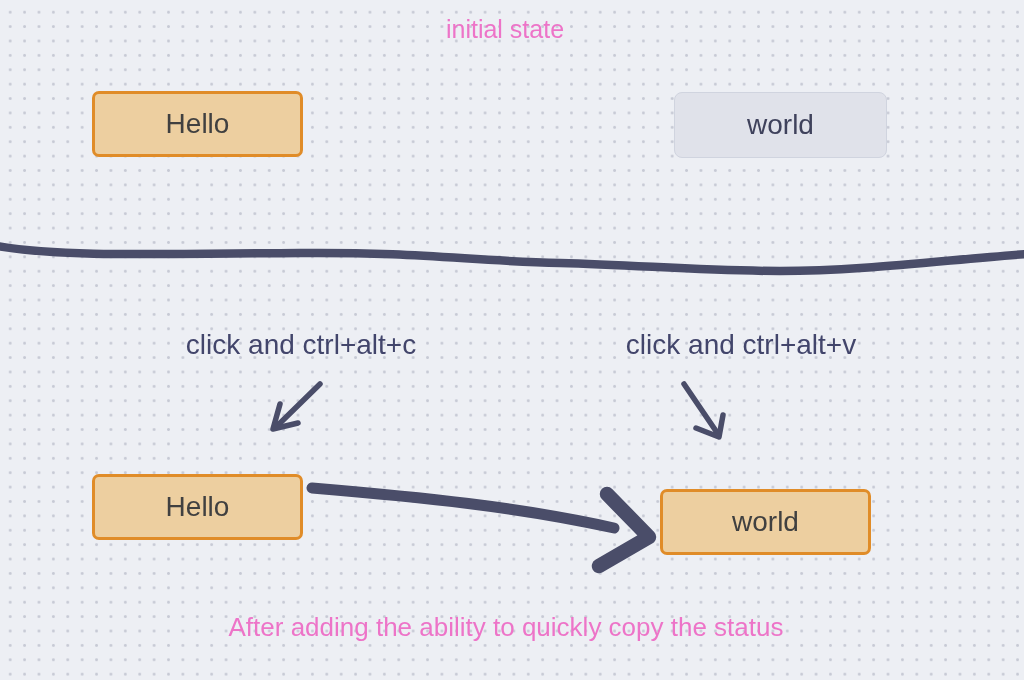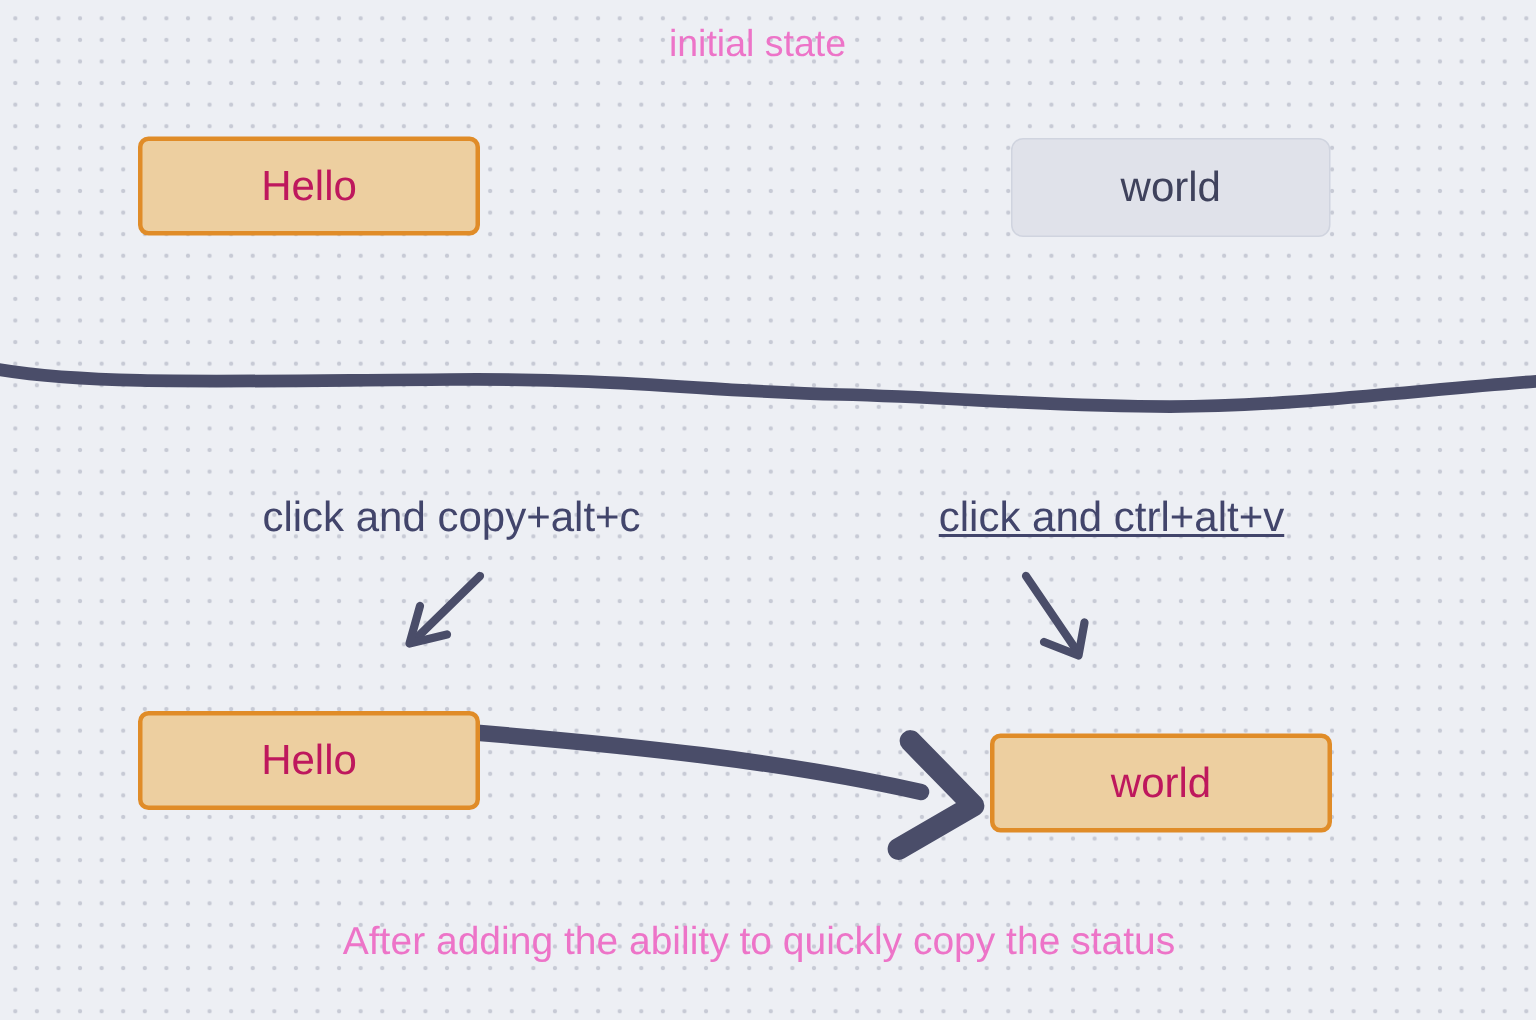--- a/index.html
+++ b/index.html
@@ -17,25 +17,25 @@
   .caption{position:absolute;white-space:nowrap;font-weight:400;}
   .pink{color:#ed74c8;}
   .navy{color:#42456b;}
   .btn{
     position:absolute;
     display:flex;align-items:center;justify-content:center;
     font-size:28px;white-space:nowrap;
     box-sizing:border-box;
   }
   .btn.orange{
-    width:228px;height:66px;
+    width:211px;height:66px;
     background:#edcfa0;
     border:3px solid #e08c28;
     border-radius:7px;
-    color:#be185d;
+    color:#404040;
   }
   .btn.gray{
     width:213px;height:66px;
     background:#e0e2ea;
     border:1.5px solid #d0d4df;
     border-radius:8px;
     color:#3f425c;
   }
 </style>
 </head>
@@ -62,23 +62,23 @@
       <path d="M 607 494 L 649 537 L 599 566" stroke-width="14.5"></path>
     </g>
   </svg>
 
   <div class="caption pink" style="left:505px;top:15px;transform:translateX(-50%);font-size:25px;">initial state</div>
 
   <div class="btn orange" style="left:92px;top:91px;">Hello</div>
 
   <div class="btn gray" style="left:674px;top:92px;">world</div>
 
-  <div class="caption navy" style="left:301px;top:329px;transform:translateX(-50%);font-size:28px;">click and copy+alt+c</div>
+  <div class="caption navy" style="left:301px;top:329px;transform:translateX(-50%);font-size:28px;">click and ctrl+alt+c</div>
 
-  <div class="caption navy" style="left:741px;top:329px;transform:translateX(-50%);font-size:28px;text-decoration:underline;">click and ctrl+alt+v</div>
+  <div class="caption navy" style="left:741px;top:329px;transform:translateX(-50%);font-size:28px;">click and ctrl+alt+v</div>
 
   <div class="btn orange" style="left:92px;top:474px;">Hello</div>
 
   <div class="btn orange" style="left:660px;top:489px;">world</div>
 
   <div class="caption pink" style="left:506px;top:612px;transform:translateX(-50%);font-size:26px;">After adding the ability to quickly copy the status</div>
 
 </div>
 
 </body></html>

